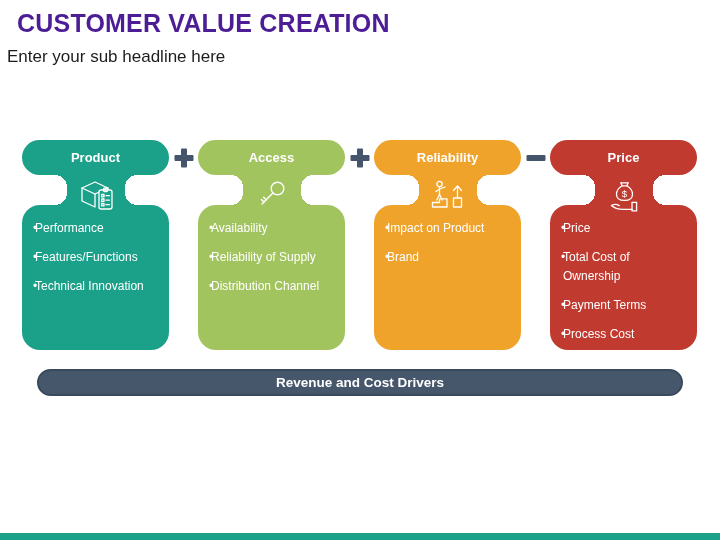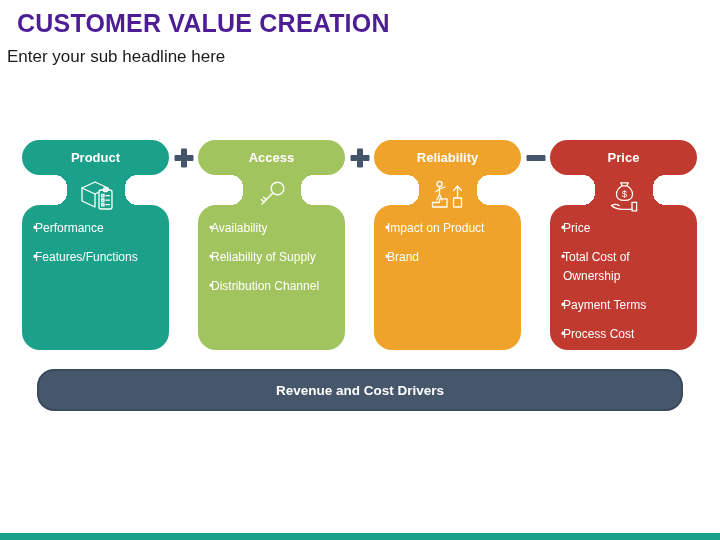--- a/index.html
+++ b/index.html
@@ -54,21 +54,21 @@
     font-size:12px;opacity:.95;
   }
   
   .op{position:relative;width:29px;height:35px;flex:0 0 auto;}
   .op-h{position:absolute;left:50%;top:50%;transform:translate(-50%,-50%);
     width:19px;height:6px;background:currentColor;border-radius:1px;}
   .op-v{position:absolute;left:50%;top:50%;transform:translate(-50%,-50%);
     width:6px;height:19px;background:currentColor;border-radius:1px;}
   
   .banner{
-    position:absolute;left:37px;top:369px;width:646px;height:42px;
+    position:absolute;left:37px;top:369px;width:646px;height:27px;
     border-radius:17px;box-sizing:border-box;
     border:2px solid #394a5d;
     display:flex;align-items:center;justify-content:center;
     color:#fff;font-size:13.5px;font-weight:700;
   }
   
   .footer-bar{position:absolute;left:0;right:0;bottom:0;height:7px;}
   svg{display:block;}
 </style>
 </head>
@@ -85,20 +85,21 @@
     <div class="col-neck">
       <span class="fillet f-tl"></span>
       <span class="fillet f-tr"></span>
       <span class="fillet f-bl"></span>
       <span class="fillet f-br"></span>
     </div>
     <div class="col-body">
       <ul class="col-list">
           <li>Performance</li>
           <li>Features/Functions</li>
+          <li>Technical Innovation</li>
         </ul>
     </div>
   <svg width="46" height="36" viewBox="0 0 44 36" fill="none" stroke="#ffffff" stroke-width="1.3" stroke-linecap="round" stroke-linejoin="round" class="col-icon">
     <path d="M8 11 L21 5 L34 11 L21 17 Z"></path>
     <path d="M8 11 V24 L21 30 V17"></path>
     <path d="M34 11 V15.5"></path>
     <rect x="25" y="13" width="13" height="19" rx="2" style="fill:var(--c)"></rect>
     <rect x="29.5" y="11" width="4" height="3.5" rx="1"></rect>
     <rect x="27.6" y="17.5" width="2.4" height="2.4"></rect>
         <line x1="32" y1="18.7" x2="35.4" y2="18.7"></line>

